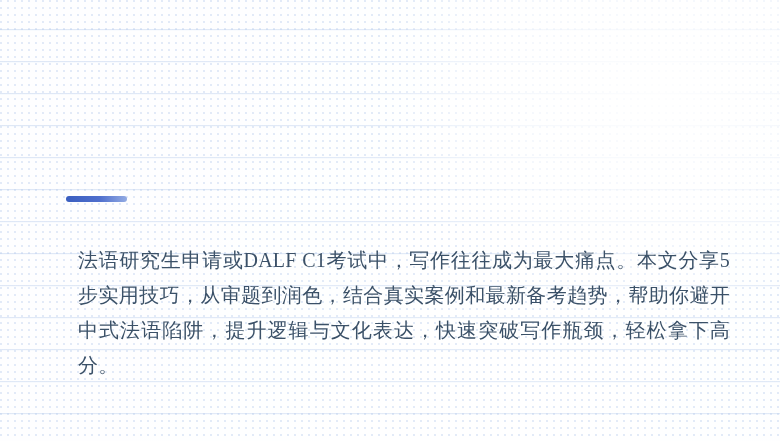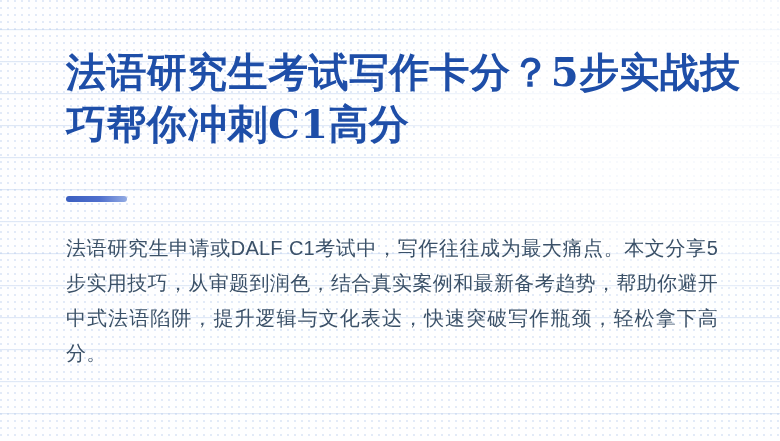--- a/index.html
+++ b/index.html
@@ -82,40 +82,39 @@
     height: 6px;
     border-radius: 3px;
     background: linear-gradient(to right, #3a5ec0 0%, #4f6fcd 55%, #93abe3 100%);
   }
 
   #summary {
     position: absolute;
     left: 0;
     top: 231px;
     width: 652px;
-    margin: 0;
-    font-family: Liberation Sans, sans-serif;
+    margin: 12px;
+    font-family: Liberation Serif, serif;
     font-weight: 400;
     font-size: 20px;
     line-height: 35px;
     letter-spacing: 0.2px;
     color: #3b5168;
     text-align: justify;
     text-justify: inter-ideograph;
   }
 </style>
 </head>
 <body>
 
 <div id="card">
 
   <div id="bloom"></div>
 
   <div id="content">
 
-    <h1 id="headline">法语研究生考试写作卡分？5步实战技巧帮你冲刺C1高分</h1>
 
     <div id="divider"></div>
 
     <p id="summary">法语研究生申请或DALF C1考试中，写作往往成为最大痛点。本文分享5步实用技巧，从审题到润色，结合真实案例和最新备考趋势，帮助你避开中式法语陷阱，提升逻辑与文化表达，快速突破写作瓶颈，轻松拿下高分。</p>
 
   </div>
 </div>
 
 </body></html>

